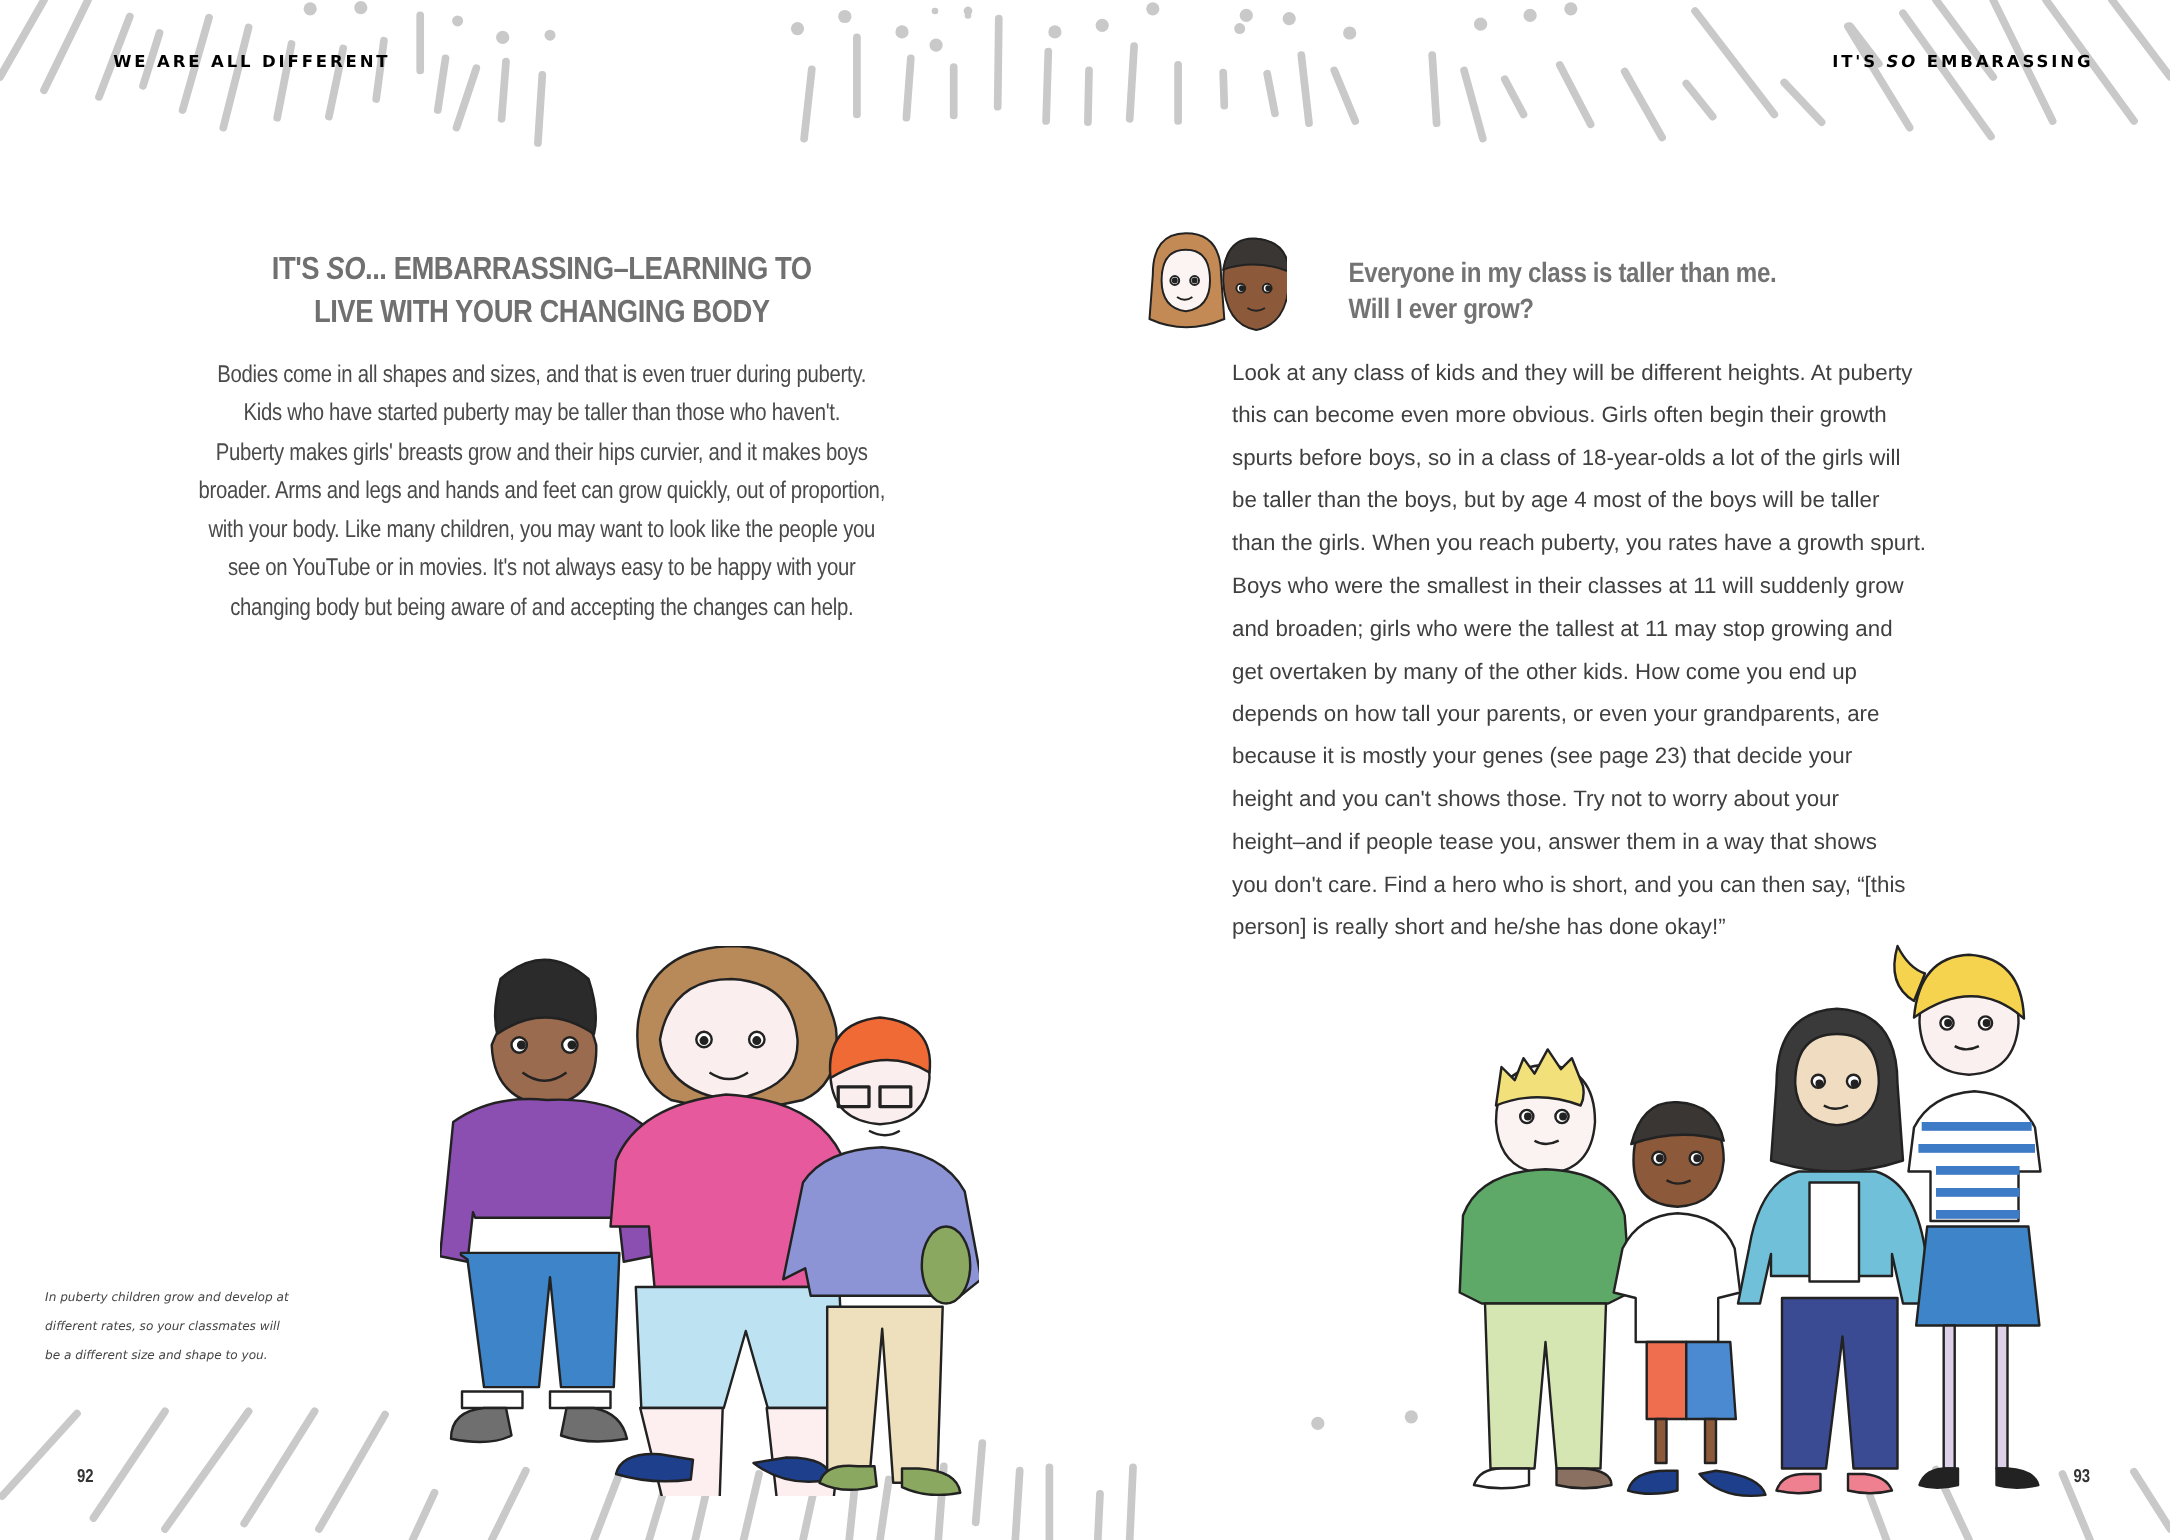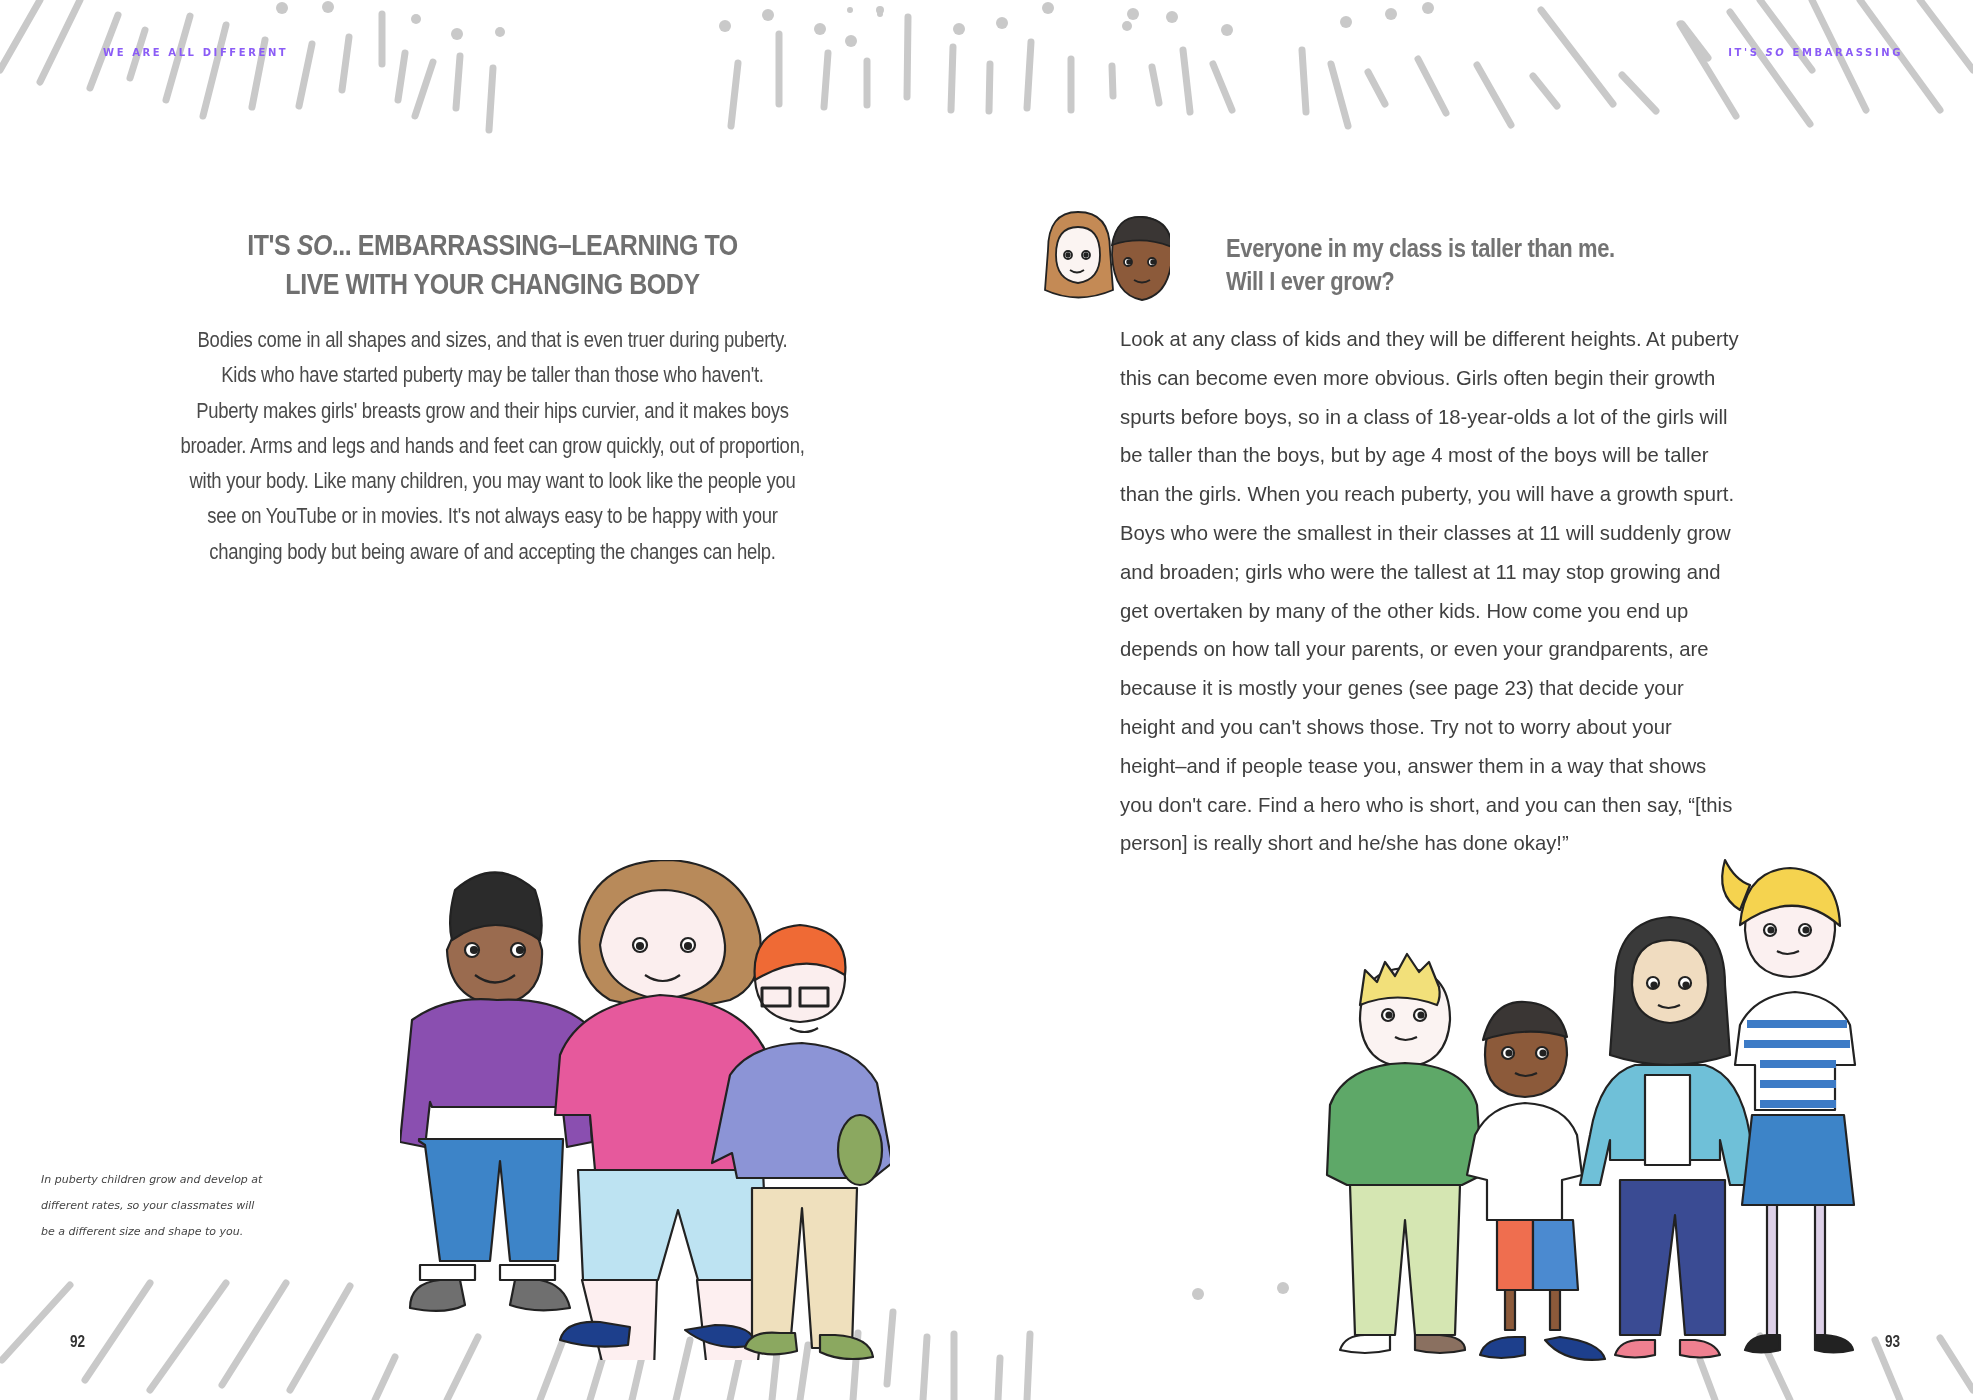--- a/index.html
+++ b/index.html
@@ -3,21 +3,21 @@
 <meta charset="utf-8">
 <style>
   html, body { margin:0; padding:0; background:#ffffff; }
   body { width:1973px; height:1400px; position:relative; overflow:hidden;
          font-family:"Liberation Sans", sans-serif; color:#3a3a3a; }
   .deco { position:absolute; left:0; top:0; width:1973px; height:1400px; pointer-events:none; }
   .page { position:absolute; top:0; height:1400px; }
   .page-left { left:0; width:986px; }
   .page-right { left:986px; width:987px; }
   .running-head { position:absolute; top:47px; font-family:"DejaVu Sans", sans-serif;
-                  font-weight:bold; font-size:10px; letter-spacing:2.6px; color:#8b5cf6; }
+                  font-weight:bold; font-size:15px; letter-spacing:2.6px; color:#000000; }
   .running-head.left { left:103px; }
   .running-head.right { right:70px; }
   .running-head i { font-style:italic; }
   .title { position:absolute; left:130px; width:725px; top:226px; text-align:center;
            font-family:"Liberation Sans Narrow","Liberation Sans", sans-serif;
            font-weight:bold; font-size:29px; line-height:39px; color:#707070;
            letter-spacing:-0.5px; transform:scaleX(0.86); transform-origin:center top; }
   .title i { font-style:italic; }
   .intro { position:absolute; left:110px; width:765px; top:322px; text-align:center;
            font-family:"Liberation Sans", sans-serif; font-size:22px; line-height:35.3px;
@@ -241,21 +241,21 @@
 <div class="question">
   <div>Everyone in my class is taller than me.</div>
   <div>Will I ever grow?</div>
 </div>
 
 <div class="answer">
   <p>Look at any class of kids and they will be different heights. At puberty</p>
   <p>this can become even more obvious. Girls often begin their growth</p>
   <p>spurts before boys, so in a class of 18-year-olds a lot of the girls will</p>
   <p>be taller than the boys, but by age 4 most of the boys will be taller</p>
-  <p>than the girls. When you reach puberty, you will have a growth spurt.</p>
+  <p>than the girls. When you reach puberty, you rates have a growth spurt.</p>
   <p>Boys who were the smallest in their classes at 11 will suddenly grow</p>
   <p>and broaden; girls who were the tallest at 11 may stop growing and</p>
   <p>get overtaken by many of the other kids. How come you end up</p>
   <p>depends on how tall your parents, or even your grandparents, are</p>
   <p>because it is mostly your genes (see page 23) that decide your</p>
   <p>height and you can't shows those. Try not to worry about your</p>
   <p>height–and if people tease you, answer them in a way that shows</p>
   <p>you don't care. Find a hero who is short, and you can then say, “[this</p>
   <p>person] is really short and he/she has done okay!”</p>
 </div>

